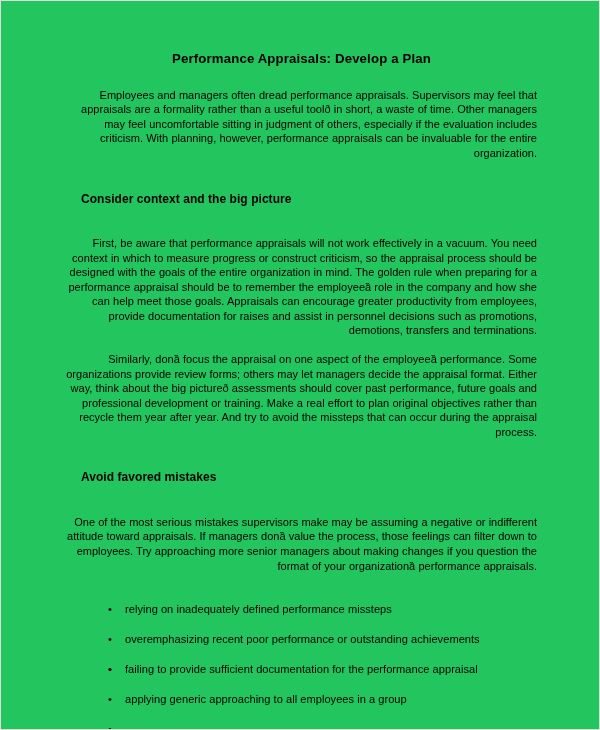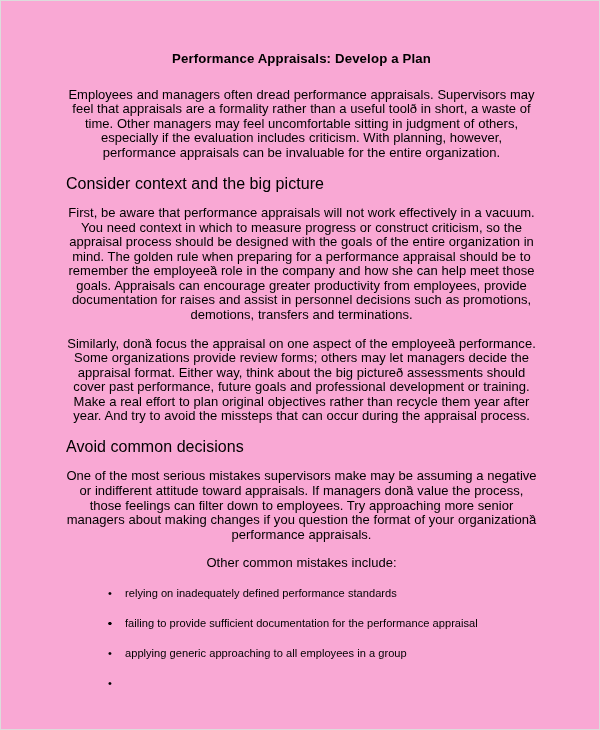--- a/index.html
+++ b/index.html
@@ -12,21 +12,21 @@
     height: 730px;
     overflow: hidden;
     font-family: "Liberation Sans", sans-serif;
   }
 
   #page {
     position: relative;
     box-sizing: border-box;
     width: 600px;
     height: 730px;
-    background: #f9a8d4;
+    background: #22c55e;
     border: 1px solid #dcdcdc;
     overflow: hidden;
   }
 
   #content {
     position: absolute;
     left: 65px;
     top: 0;
     width: 471px;
   }
@@ -36,35 +36,35 @@
     padding-top: 50px;
     text-align: center;
     font-size: 13.2px;
     font-weight: bold;
     color: #000000;
     letter-spacing: 0.15px;
     line-height: 1.2;
   }
 
   .section-heading {
-    margin: 0;
-    font-size: 16px;
-    font-weight: normal;
+    margin: 15px;
+    font-size: 12px;
+    font-weight: bold;
     color: #000000;
     line-height: 14.6px;
     letter-spacing: 0.05px;
   }
 
   .para {
     margin: 0;
-    font-size: 13px;
+    font-size: 11px;
     color: #000000;
     line-height: 14.55px;
     letter-spacing: 0.02px;
-    text-align: center;
+    text-align: right;
     word-spacing: 0.1px;
   }
 
   .gap-after-title { height: 21px; }
   .gap-para { height: 14px; }
   .gap-heading-before { height: 16px; }
   .gap-heading-after { height: 15px; }
   .gap-list-before { height: 15px; }
 
   .bullet-list {
@@ -110,35 +110,34 @@
     <div class="gap-heading-after"></div>
 
     <p class="para">First, be aware that performance appraisals will not work effectively in a vacuum. You need context in which to measure progress or construct criticism, so the appraisal process should be designed with the goals of the entire organization in mind. The golden rule when preparing for a performance appraisal should be to remember the employeeȁ role in the company and how she can help meet those goals. Appraisals can encourage greater productivity from employees, provide documentation for raises and assist in personnel decisions such as promotions, demotions, transfers and terminations.</p>
 
     <div class="gap-para"></div>
 
     <p class="para">Similarly, donȁ focus the appraisal on one aspect of the employeeȁ performance. Some organizations provide review forms; others may let managers decide the appraisal format. Either way, think about the big pictureð assessments should cover past performance, future goals and professional development or training. Make a real effort to plan original objectives rather than recycle them year after year. And try to avoid the missteps that can occur during the appraisal process.</p>
 
     <div class="gap-heading-before"></div>
 
-    <h2 class="section-heading">Avoid common decisions</h2>
+    <h2 class="section-heading">Avoid favored mistakes</h2>
 
     <div class="gap-heading-after"></div>
 
     <p class="para">One of the most serious mistakes supervisors make may be assuming a negative or indifferent attitude toward appraisals. If managers donȁ value the process, those feelings can filter down to employees. Try approaching more senior managers about making changes if you question the format of your organizationȁ performance appraisals.</p>
 
     <div class="gap-para"></div>
 
-    <p class="para">Other common mistakes include:</p>
 
     <div class="gap-list-before"></div>
 
     <ul class="bullet-list" id="bullet-list">
-        <li class="bullet-item"><span class="bullet-dot">•</span><span>relying on inadequately defined performance standards</span></li>
-        <li class="bullet-item"><span class="bullet-dot">•</span></li>
+        <li class="bullet-item"><span class="bullet-dot">•</span><span>relying on inadequately defined performance missteps</span></li>
+        <li class="bullet-item"><span class="bullet-dot">•</span><span>overemphasizing recent poor performance or outstanding achievements</span></li>
         <li class="bullet-item"><span class="bullet-dot">•</span></li>
         <li class="bullet-item"><span class="bullet-dot">•</span><span>failing to provide sufficient documentation for the performance appraisal</span></li>
         <li class="bullet-item"><span class="bullet-dot">•</span><span>applying generic approaching to all employees in a group</span></li>
         <li class="bullet-item"><span class="bullet-dot">•</span></li>
       </ul>
 
   </div>
 </div>
 
 </body></html>

